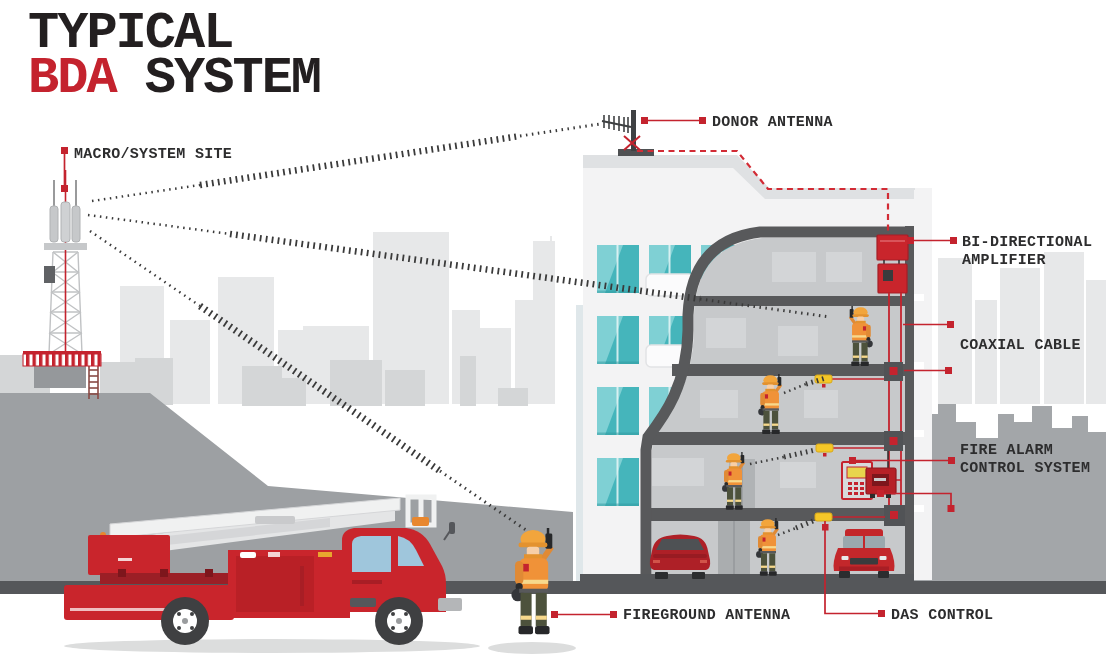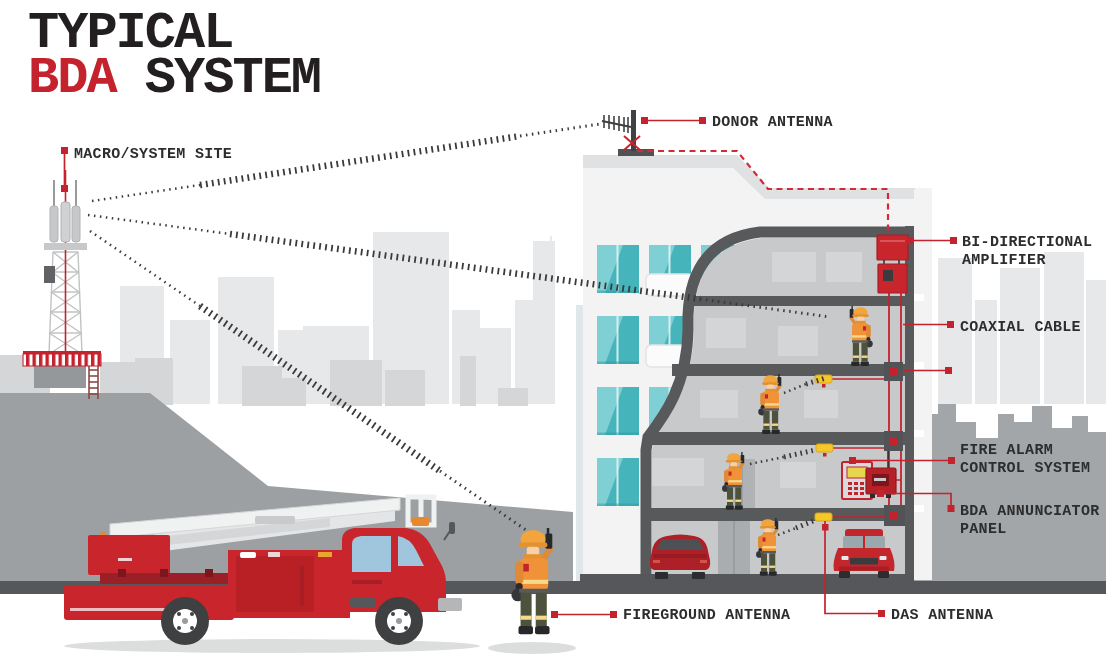--- a/index.html
+++ b/index.html
@@ -442,25 +442,21 @@
   <div>TYPICAL</div>
   <div><span class="red">BDA</span><span> SYSTEM</span></div>
 </div>
 
 <div class="lbl" style="left:74px;top:146px">MACRO/SYSTEM SITE</div>
 <div class="lbl" style="left:712px;top:114px">DONOR ANTENNA</div>
 <div class="lbl" style="left:962px;top:234px">
   <div>BI-DIRECTIONAL</div>
   <div>AMPLIFIER</div>
 </div>
-<div class="lbl" style="left:960px;top:319px">COAXIAL CABLE</div>
+<div class="lbl" style="left:960px;top:337px">COAXIAL CABLE</div>
 <div class="lbl" style="left:960px;top:442px">
   <div>FIRE ALARM</div>
   <div>CONTROL SYSTEM</div>
 </div>
-<div class="lbl" style="left:960px;top:503px">
-  <div>BDA ANNUNCIATOR</div>
-  <div>PANEL</div>
+<div class="lbl" style="left:891px;top:607px">DAS CONTROL</div>
+<div class="lbl" style="left:623px;top:607px">FIREGROUND ANTENNA</div>
+
 </div>
-<div class="lbl" style="left:891px;top:607px">DAS ANTENNA</div>
-<div class="lbl" style="left:623px;top:607px">FIREGROUND ANTENNA</div>
-
-</div>
 
 </body></html>

